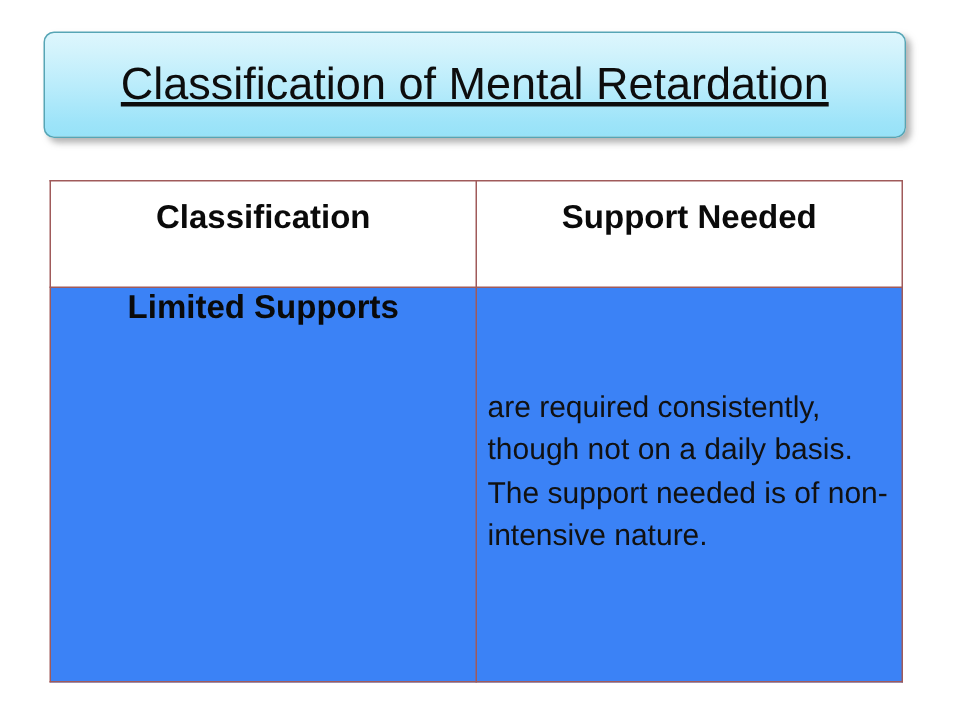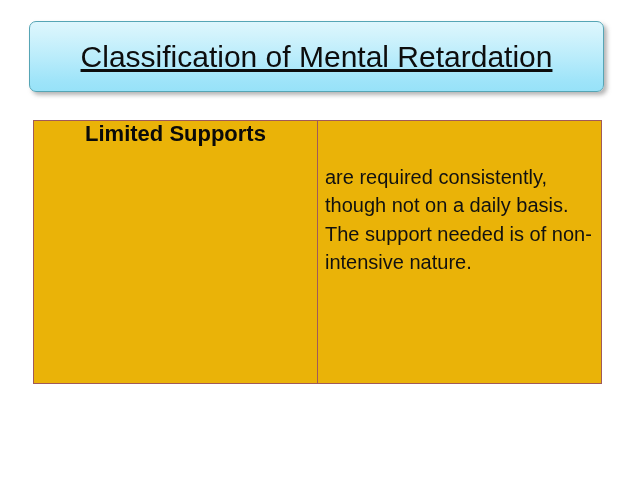--- a/index.html
+++ b/index.html
@@ -72,21 +72,21 @@
   }
   .header-cell span {
     display: inline-block;
     font-size: 22px;
     font-weight: bold;
     color: #0a0a0a;
     padding-top: 11px;
   }
 
   .body-cell {
-    background: #eab308;
+    background: #3b82f6;
     height: 262px;
   }
   .body-cell-label {
     text-align: center;
     vertical-align: middle;
   }
   .body-cell-label span {
     display: inline-block;
     font-size: 22px;
     font-weight: bold;
@@ -96,36 +96,45 @@
     vertical-align: top;
   }
   .body-cell-desc span {
     display: block;
     font-size: 20px;
     font-weight: normal;
     color: #111111;
     line-height: 1.42;
     padding: 42px 2px 0 7px;
     text-align: left;
+    margin-top: 24px;
   }
 </style>
 </head>
 <body>
 
 <div id="title-banner">
   <span id="title-banner-text">Classification of Mental Retardation</span>
 </div>
 
 <table id="classification-table">
   <colgroup>
     <col class="col-classification">
     <col class="col-support">
   </colgroup>
   <tbody>
     <tr>
+      <td class="header-cell">
+        <span>Classification</span>
+      </td>
+      <td class="header-cell">
+        <span>Support Needed</span>
+      </td>
+    </tr>
+    <tr>
       <td class="body-cell body-cell-label">
         <span>Limited Supports</span>
       </td>
       <td class="body-cell body-cell-desc">
         <span>are required consistently, though not on a daily basis. The support needed is of non-intensive nature.</span>
       </td>
     </tr>
   </tbody>
 </table>
 

